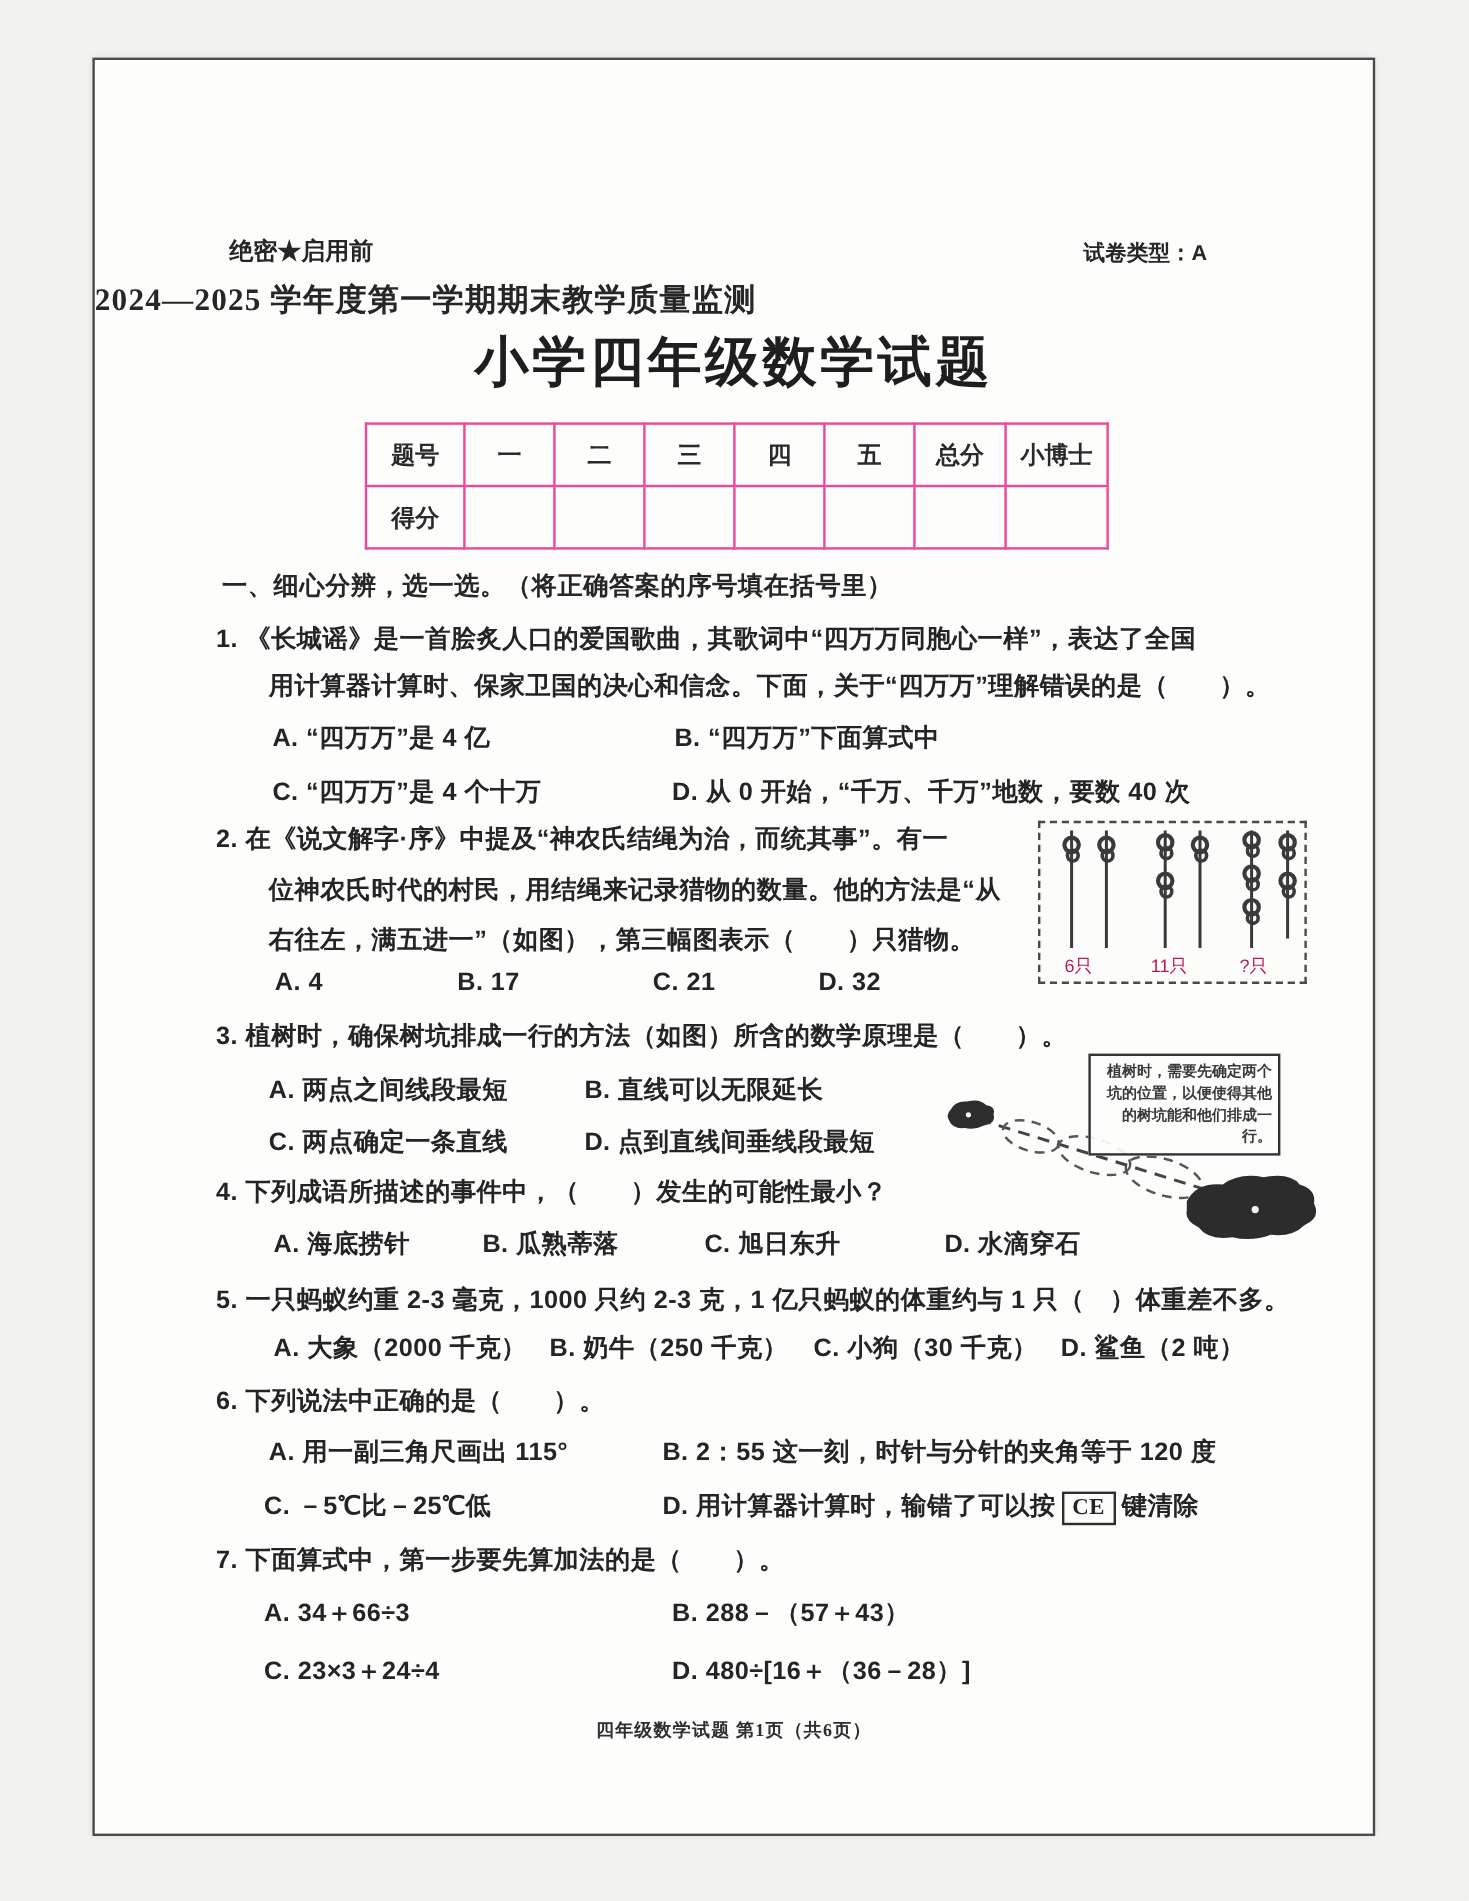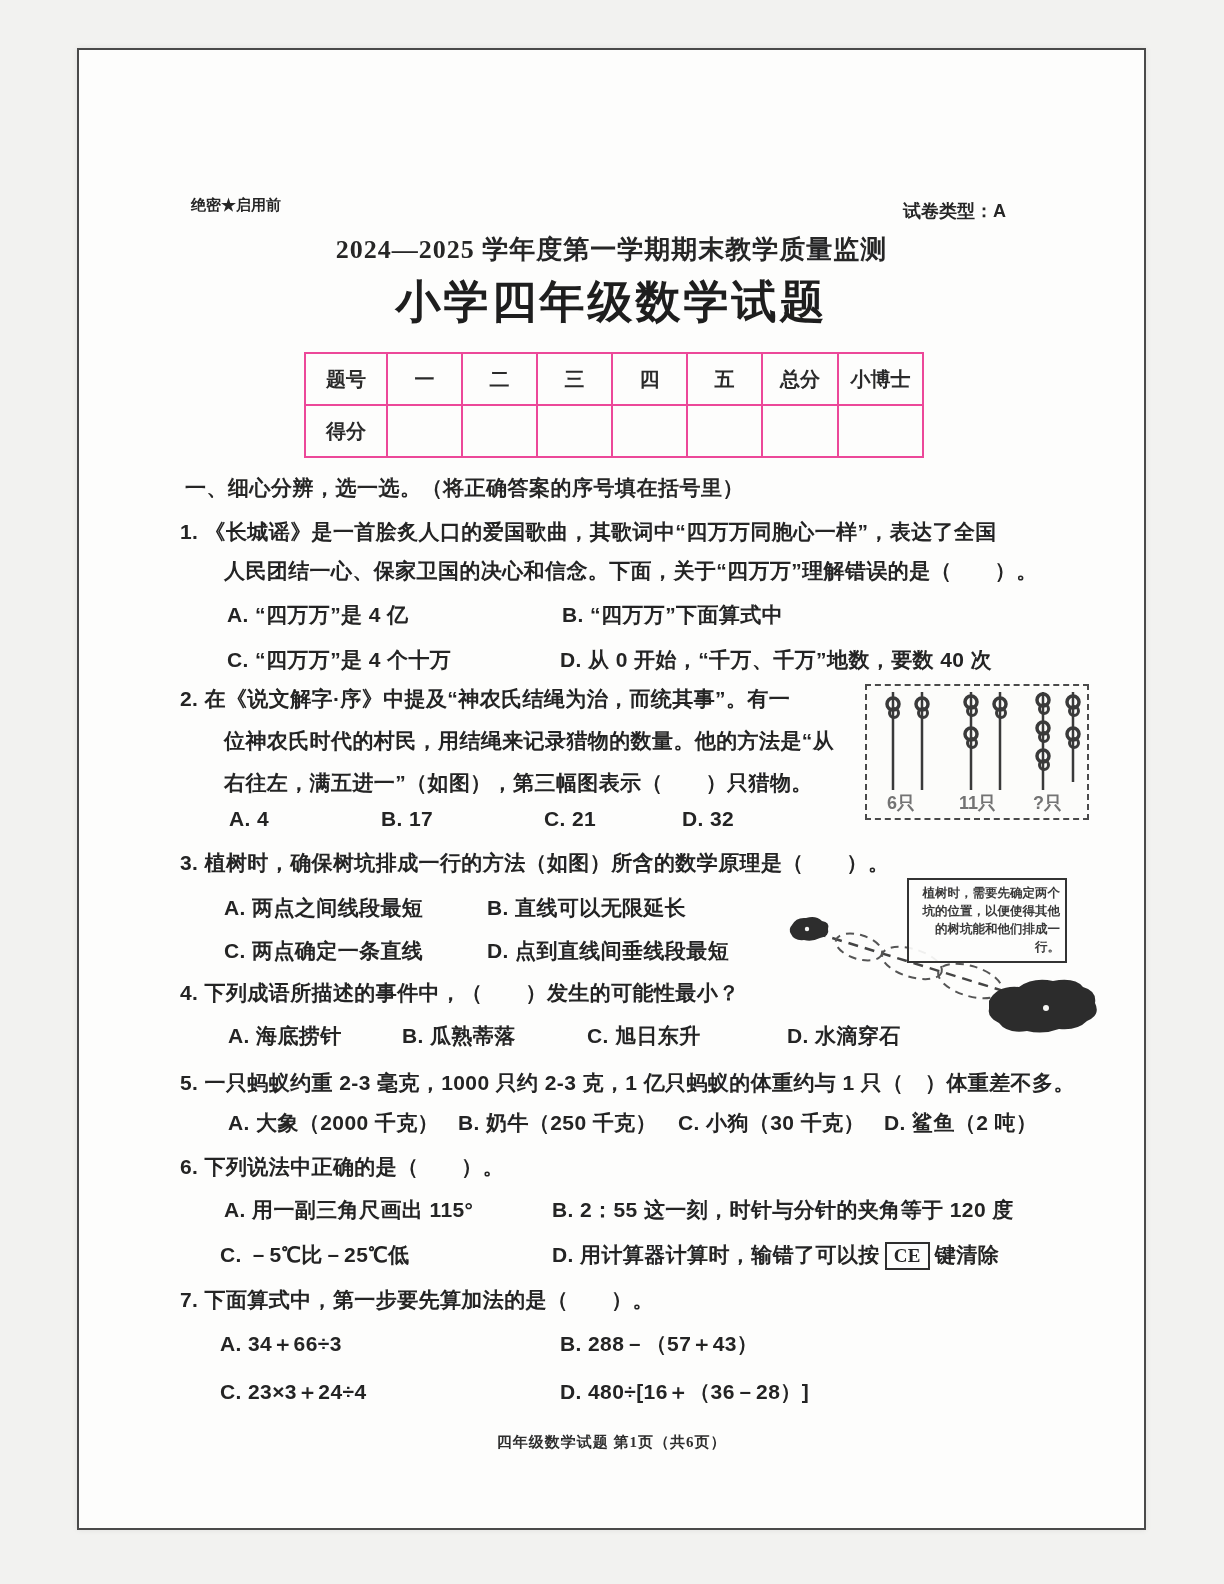--- a/index.html
+++ b/index.html
@@ -15,24 +15,24 @@
     position: absolute;
     left: 77px; top: 48px;
     width: 1069px; height: 1482px;
     background: #fdfdfc;
     border: 2px solid #4a4a4a;
     box-shadow: 0 0 6px rgba(0,0,0,0.08);
   }
   .t { position: absolute; white-space: nowrap; }
   .qtext { font-size: 21px; font-weight: 600; letter-spacing: 0.4px; color: #242424; }
   .opt   { font-size: 21px; font-weight: 600; letter-spacing: 0.4px; color: #242424; }
-  .secrecy { font-size: 15px; font-weight: 700; text-align: right; }
+  .secrecy { font-size: 20px; font-weight: 700; text-align: right; }
   .papertype { font-size: 18px; font-weight: 700; }
   .subtitle {
-    left: 0; width: 100%; text-align: center;
+    left: 0; width: 100%; 
     font-family: "Liberation Serif", serif;
     font-size: 26px; font-weight: 700; letter-spacing: 1px;
   }
   .bigtitle {
     left: 0; width: 100%; text-align: center;
     font-size: 45px; font-weight: 800; letter-spacing: 3px; color: #1e1e1e;
   }
   .timenote { left: 0; width: 100%; text-align: center; font-size: 17px; font-weight: 600; }
   .sectionhead { font-size: 21px; font-weight: 800; letter-spacing: 0.5px; }
   table.score {
@@ -43,21 +43,21 @@
     border: 2px solid #ec4899;
     height: 52px; text-align: center; vertical-align: middle;
     font-size: 20px; font-weight: 600; color: #2a2a2a;
   }
   .ropefig {
     position: absolute; left: 786px; top: 634px;
     width: 224px; height: 136px;
     border: 2px dashed #4a4a4a;
     background: #fcfcfa;
   }
-  .ropefig .lbl { position: absolute; bottom: 3px; font-size: 18px; font-weight: 700; color: #737373; }
+  .ropefig .lbl { position: absolute; bottom: 3px; font-size: 15px; font-weight: 400; color: #be185d; }
   .treenote {
     position: absolute; left: 828px; top: 828px; width: 160px;
     border: 2px solid #333;
     padding: 4px 5px;
     font-size: 12.5px; font-weight: 700; line-height: 1.45;
     color: #3a3a3a; background: rgba(253,253,252,0.92);
     white-space: normal; z-index: 3; text-align: right;
   }
   .treesvg { position: absolute; left: 695px; top: 855px; z-index: 2; }
   .kbdkey {
@@ -104,21 +104,21 @@
       <td></td>
       <td></td>
       <td></td>
     </tr>
   </tbody>
     </table>
 
   <span class="t sectionhead" style="left:106px; top:424px">一、细心分辨，选一选。（将正确答案的序号填在括号里）</span>
 
   <span class="t qtext" style="left:101px; top:468px">1. 《长城谣》是一首脍炙人口的爱国歌曲，其歌词中“四万万同胞心一样”，表达了全国</span>
-  <span class="t qtext" style="left:145px; top:507px">人民团结一心、保家卫国的决心和信念。下面，关于“四万万”理解错误的是（　　）。</span>
+  <span class="t qtext" style="left:145px; top:507px">用计算器计算时、保家卫国的决心和信念。下面，关于“四万万”理解错误的是（　　）。</span>
   <span class="t opt" style="left:148px; top:551px">A. “四万万”是 4 亿</span>
   <span class="t opt" style="left:483px; top:551px">B. “四万万”下面算式中</span>
   <span class="t opt" style="left:148px; top:596px">C. “四万万”是 4 个十万</span>
   <span class="t opt" style="left:481px; top:596px">D. 从 0 开始，“千万、千万”地数，要数 40 次</span>
 
   <span class="t qtext" style="left:101px; top:635px">2. 在《说文解字·序》中提及“神农氏结绳为治，而统其事”。有一</span>
   <span class="t qtext" style="left:145px; top:719px">右往左，满五进一”（如图），第三幅图表示（　　）只猎物。</span>
   <span class="t qtext" style="left:145px; top:677px">位神农氏时代的村民，用结绳来记录猎物的数量。他的方法是“从</span>
   <span class="t opt" style="left:150px; top:757px">A. 4</span>
   <span class="t opt" style="left:302px; top:757px">B. 17</span>

